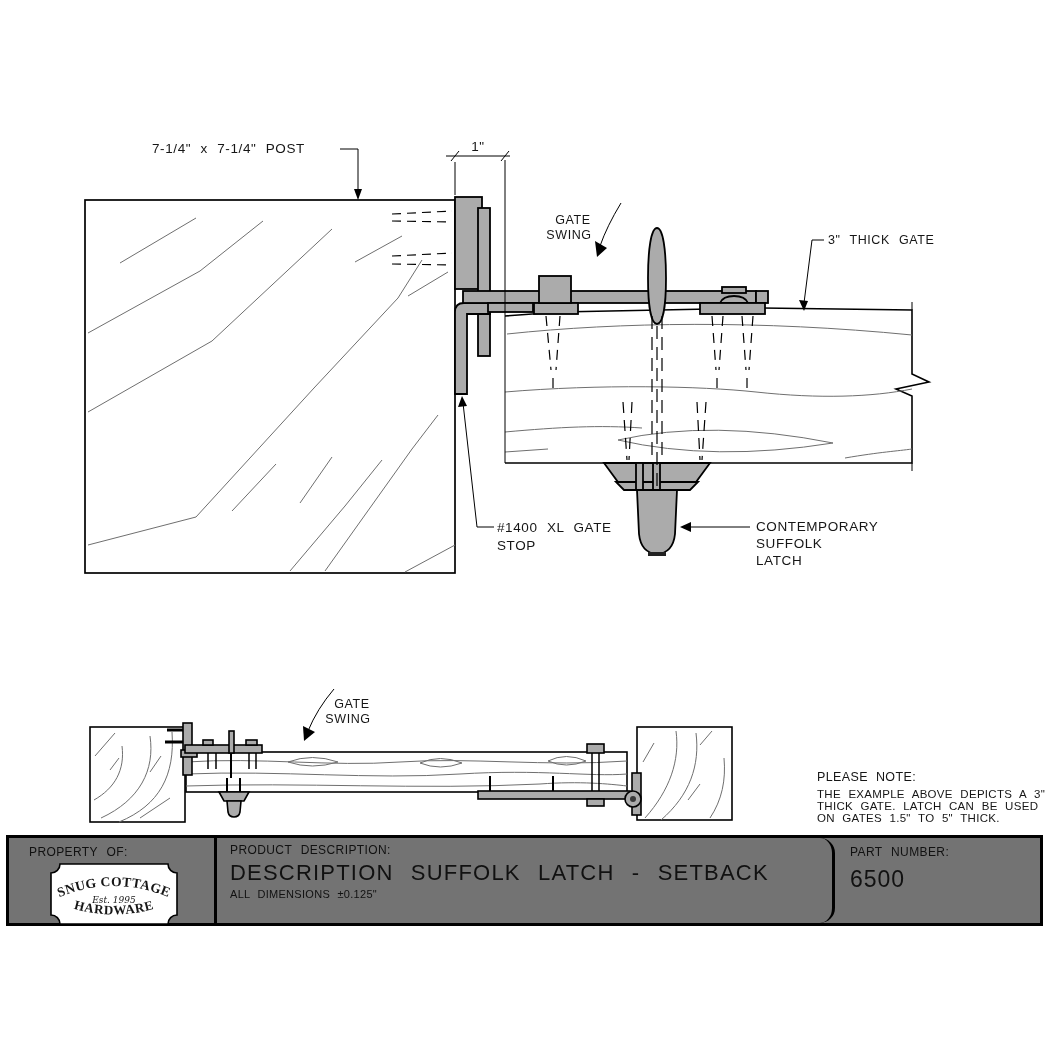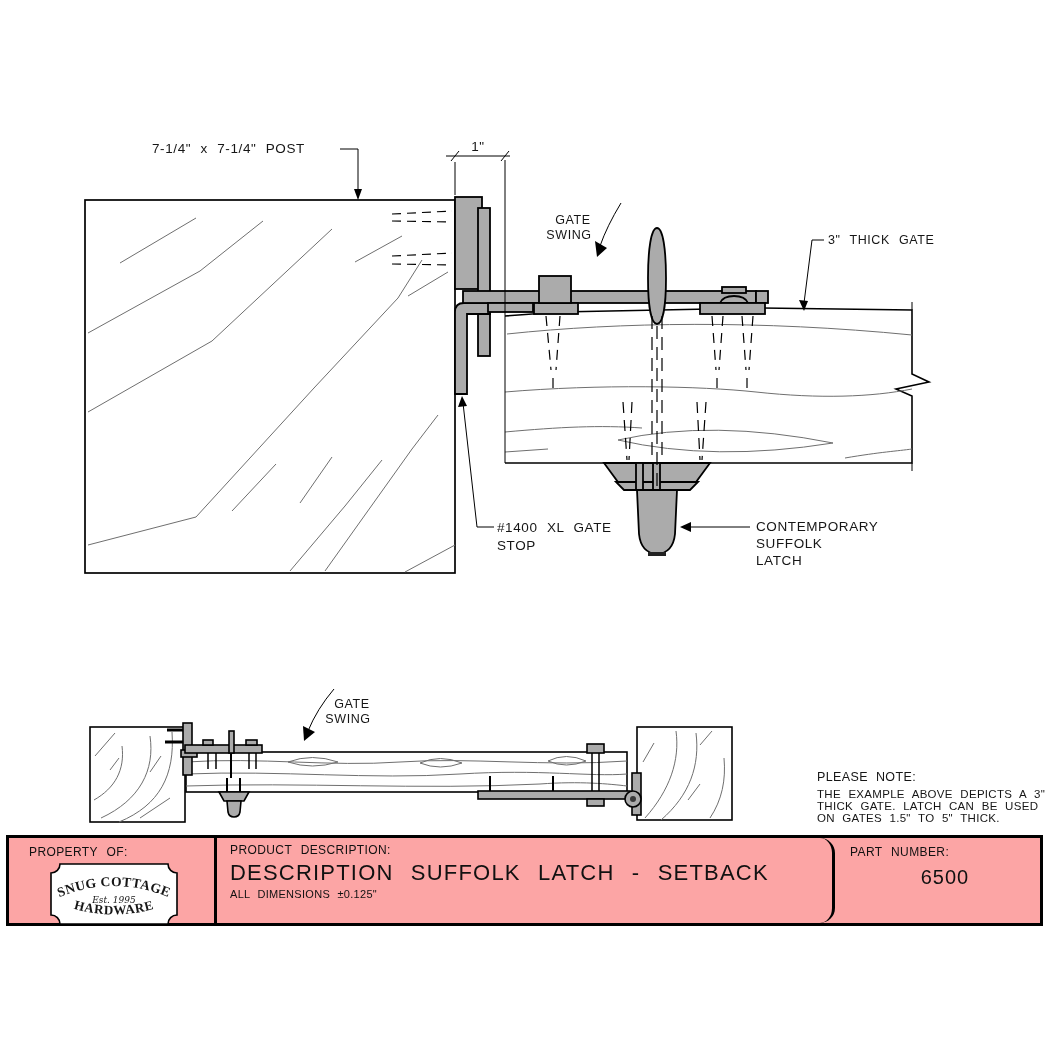--- a/index.html
+++ b/index.html
@@ -7,31 +7,31 @@
   #stage{position:absolute;left:0;top:0;width:1052px;height:1052px;}
   svg text{fill:#161616;}
   .cad{font-family:"Liberation Sans",sans-serif;letter-spacing:.6px;word-spacing:5px;}
   .cad13{font-size:13.5px;}
   .cad12{font-size:12.5px;}
   .cad11{font-size:11.5px;letter-spacing:.3px;word-spacing:4px;}
   .note-head{font-size:12.5px;letter-spacing:.4px;word-spacing:4px;}
 
   
   .title-block{position:absolute;left:6px;top:835px;width:1031px;height:85px;
-    border:3px solid #000;display:flex;background:#fca5a5;}
+    border:3px solid #000;display:flex;background:#737373;}
   .tb-cell{position:relative;height:100%;}
   .tb-property{width:205px;border-right:3px solid #000;}
   .tb-desc{width:618px;border-right:3px solid #000;padding:5px 0 0 13px;box-sizing:border-box;border-radius:15px;}
   .tb-part{flex:1;padding:7px 0 1px 15px;box-sizing:border-box;}
   .tb-label{font-size:12px;letter-spacing:.4px;word-spacing:5px;color:#111;}
   .tb-property .tb-label{padding:7px 0 0 20px;}
   .tb-desc-line{font-size:22px;letter-spacing:1.2px;word-spacing:10px;color:#111;line-height:25px;}
   .tb-desc-line.first{margin-top:3px;}
   .tb-tolerance{font-size:11px;letter-spacing:.3px;word-spacing:4px;color:#111;margin-top:3px;}
-  .tb-part-number{font-size:20px;letter-spacing:1px;color:#111;margin-top:7px;text-align:center;}
+  .tb-part-number{font-size:23px;letter-spacing:1px;color:#111;margin-top:7px;}
   .logo-badge{display:block;margin:3px 0 0 39px;}
 </style>
 </head>
 <body>
 
 <svg id="stage" viewBox="0 0 1052 1052" xmlns="http://www.w3.org/2000/svg">
 
   <g>
 
     <rect x="85" y="200" width="370" height="373" fill="#ffffff" stroke="#000" stroke-width="1.7"></rect>

